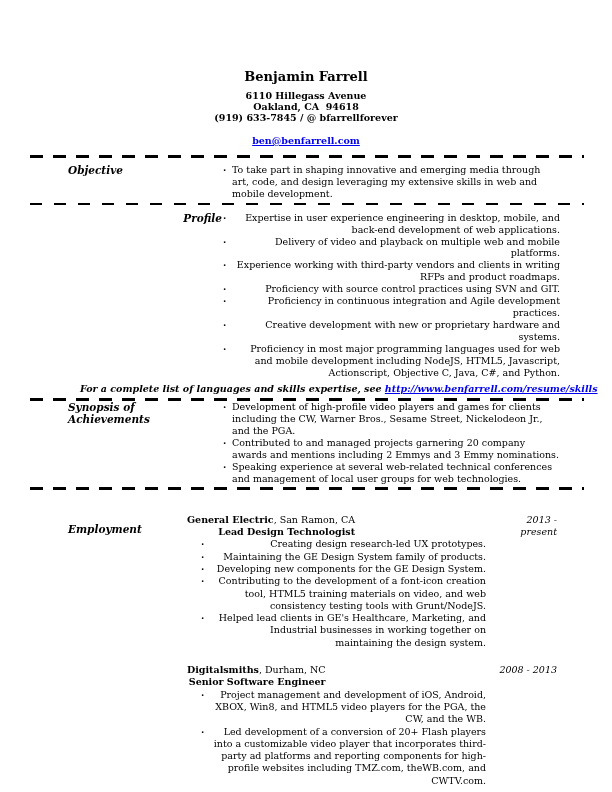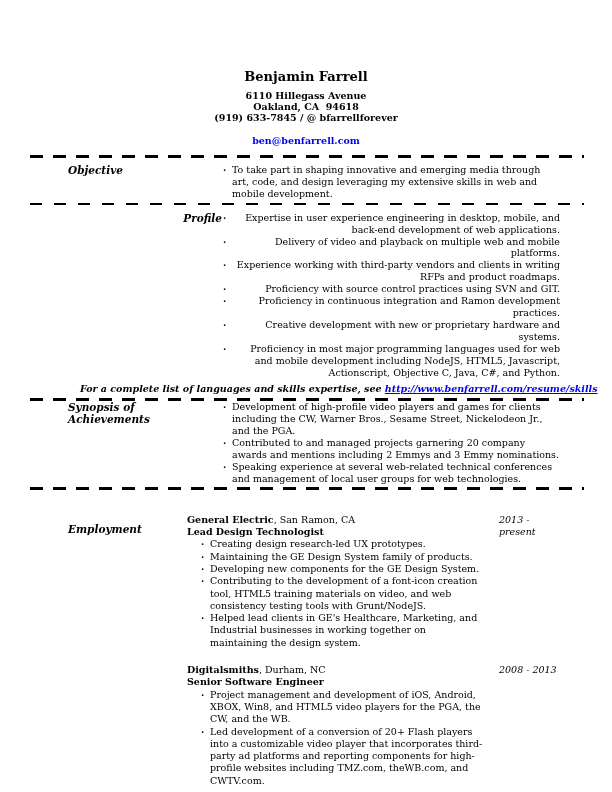--- a/index.html
+++ b/index.html
@@ -12,21 +12,21 @@
     color: #000;
     overflow: hidden;
   }
   
   .header { padding-top: 69px; text-align: center; }
   .name { font-size: 13px; font-weight: bold; margin-bottom: 6px; }
   .addr { font-size: 9.5px; font-weight: bold; line-height: 11px; white-space: pre-wrap; }
   .email-row { margin-top: 6px; }
   .email-link {
     font-size: 9.5px; font-weight: bold;
-    color: #0000ee; cursor: pointer;
+    color: #0000ee; text-decoration: underline; cursor: pointer;
   }
   
   .sep {
     margin-left: 30px; margin-right: 28px;
     background: repeating-linear-gradient(90deg, #000 0 13px, transparent 13px 23px);
   }
   .sep.thick { height: 3px; }
   .sep.thin  { height: 2px; background: repeating-linear-gradient(90deg, #000 0 12px, transparent 12px 24px); }
   .sep1 { margin-top: 7px; }
   .sep2 { margin-top: 3px; }
@@ -46,21 +46,21 @@
   
   .skills-note {
     margin: 5px 0 0 80px;
     font-size: 9.5px; font-weight: bold; font-style: italic;
   }
   .skills-note .url { color: #0000ee; text-decoration: underline; cursor: pointer; }
   
   .section.employment { margin-top: 24px; }
   .emp-heading { width: 119px; padding-top: 9px; }
   .emp-content { width: 370px; }
-  .job { margin-bottom: 15px; }
+  .job { margin-bottom: 15px; text-align: right; }
   .job-head { display: flex; justify-content: space-between; }
   .job-lines { font-size: 9.5px; line-height: 12.3px; }
   .co-name { font-weight: bold; }
   .job-title { font-weight: bold; }
   .job-dates {
     width: 58px; flex-shrink: 0;
     font-size: 9.5px; font-style: italic; line-height: 12.3px;
   }
   .job ul.blist { margin-left: 13px; width: 286px; line-height: 12.3px; }
 </style>
@@ -97,21 +97,21 @@
   <div class="section profile">
     <div class="heading">
       <span class="hwrap">Profile</span>
     </div>
     <div class="content">
       <ul class="blist">
         <li>Expertise in user experience engineering in desktop, mobile, and back-end development of web applications.</li>
         <li>Delivery of video and playback on multiple web and mobile platforms.</li>
         <li>Experience working with third-party vendors and clients in writing RFPs and product roadmaps.</li>
         <li>Proficiency with source control practices using SVN and GIT.</li>
-        <li>Proficiency in continuous integration and Ramon development practices.</li>
+        <li>Proficiency in continuous integration and Agile development practices.</li>
         <li>Creative development with new or proprietary hardware and systems.</li>
         <li>Proficiency in most major programming languages used for web and mobile development including NodeJS, HTML5, Javascript, Actionscript, Objective C, Java, C#, and Python.</li>
       </ul>
     </div>
   </div>
 
   <div class="skills-note">
     <span>For a complete list of languages and skills expertise, see </span><a class="url">http://www.benfarrell.com/resume/skills</a>
   </div>
 

